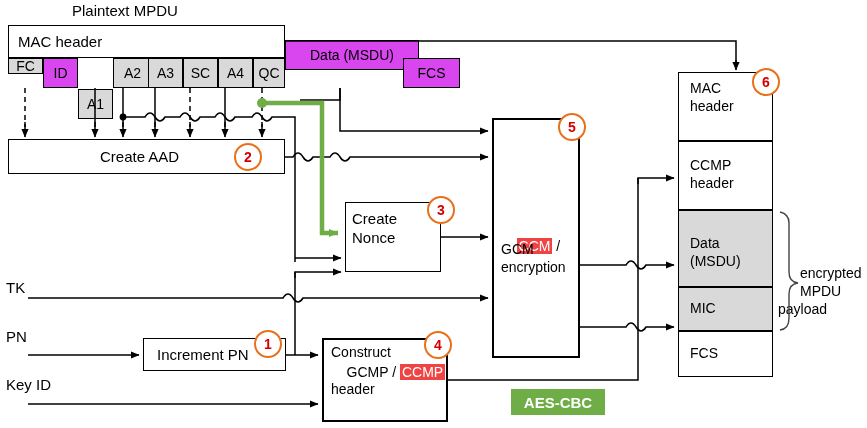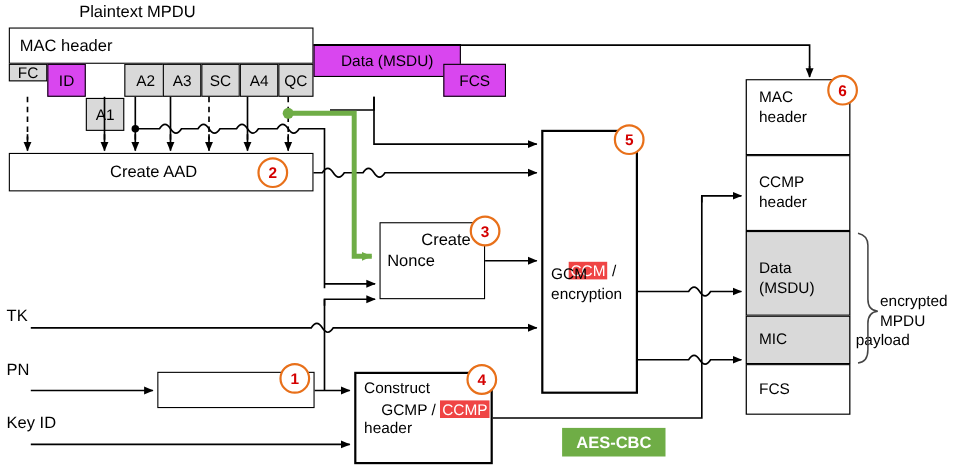--- a/index.html
+++ b/index.html
@@ -44,25 +44,26 @@
   <div class="cell gray" style="left:218px;top:58px;width:35px;height:30px;">A4</div>
   <div class="cell gray" style="left:253px;top:58px;width:32px;height:30px;">QC</div>
   <div class="cell white" style="left:285px;top:40px;width:134px;height:30px;">Data (MSDU)</div>
   <div class="cell white" style="left:403px;top:58px;width:57px;height:30px;">FCS</div>
 
   <div class="pbox" style="left:8px;top:139px;width:277px;height:35px;"></div>
   <div class="txt t15" style="left:100px;top:148px;">Create AAD</div>
   <div class="marker" style="left:234px;top:143px;">2</div>
 
   <div class="pbox" style="left:345px;top:202px;width:96px;height:70px;"></div>
-  <div class="txt t15 ctr" style="left:352px;top:210px;width:76px;text-align:right;">Create</div>
+  <div class="txt t15 ctr" style="left:352px;top:210px;width:76px;text-align:left;">Create</div>
   <div class="txt t15" style="left:352px;top:229px;">Nonce</div>
   <div class="marker" style="left:427px;top:196px;">3</div>
 
   <div class="pbox" style="left:143px;top:338px;width:143px;height:33px;"></div>
+  <div class="txt t15" style="left:157px;top:346px;">Increment PN</div>
   <div class="marker" style="left:254px;top:330px;">1</div>
 
   <div class="pboxT" style="left:322px;top:338px;width:126px;height:84px;"></div>
   <div class="txt t14" style="left:331px;top:344px;">Construct</div>
   <div class="txt t14" style="left:331px;top:348px;">
     <span>GCMP / </span><span class="hl">CCMP</span>
   </div>
   <div class="txt t14" style="left:331px;top:381px;">header</div>
   <div class="marker" style="left:424px;top:331px;">4</div>
 

